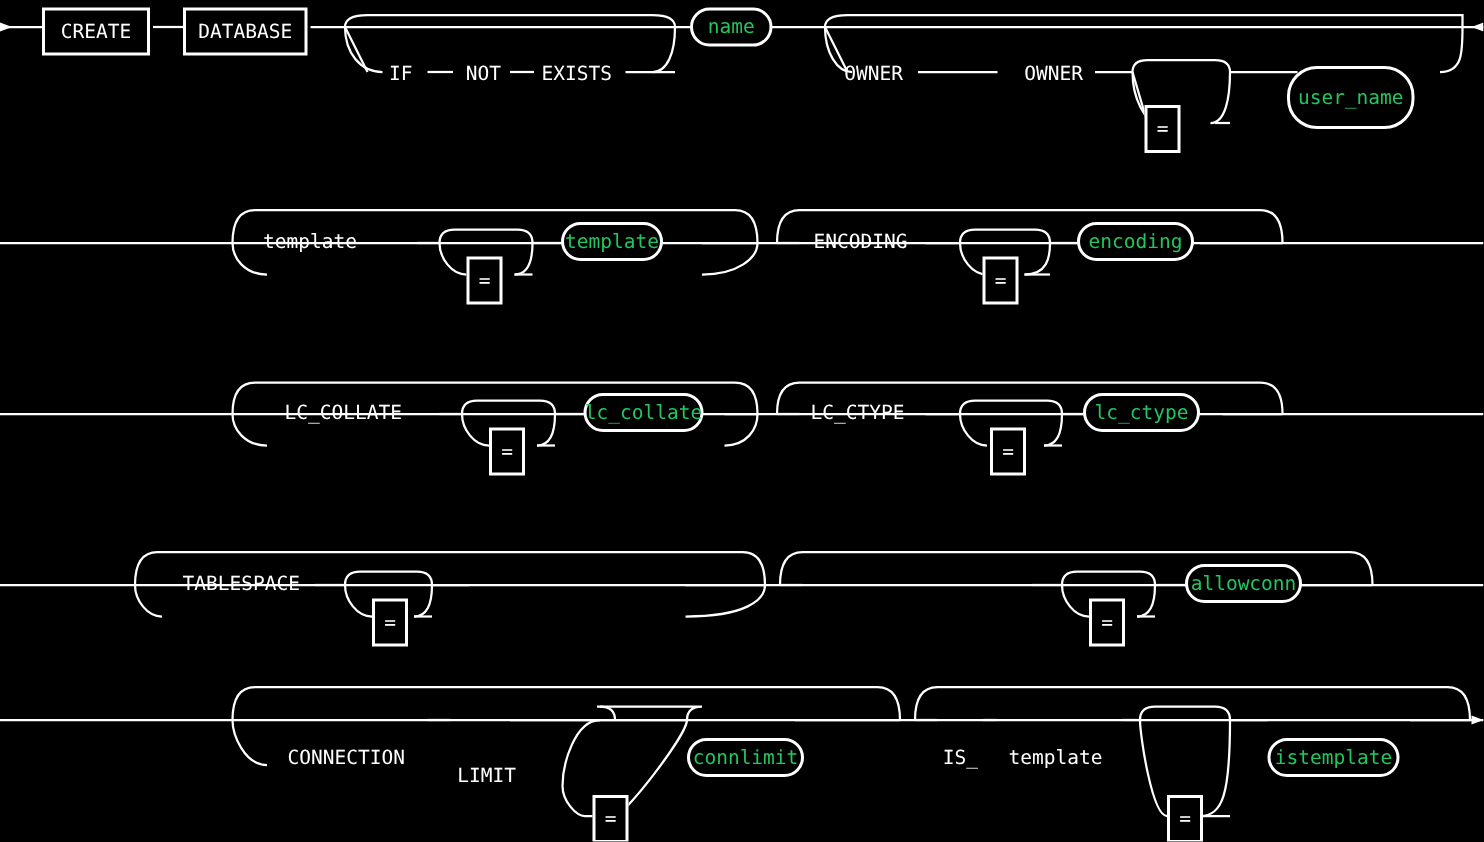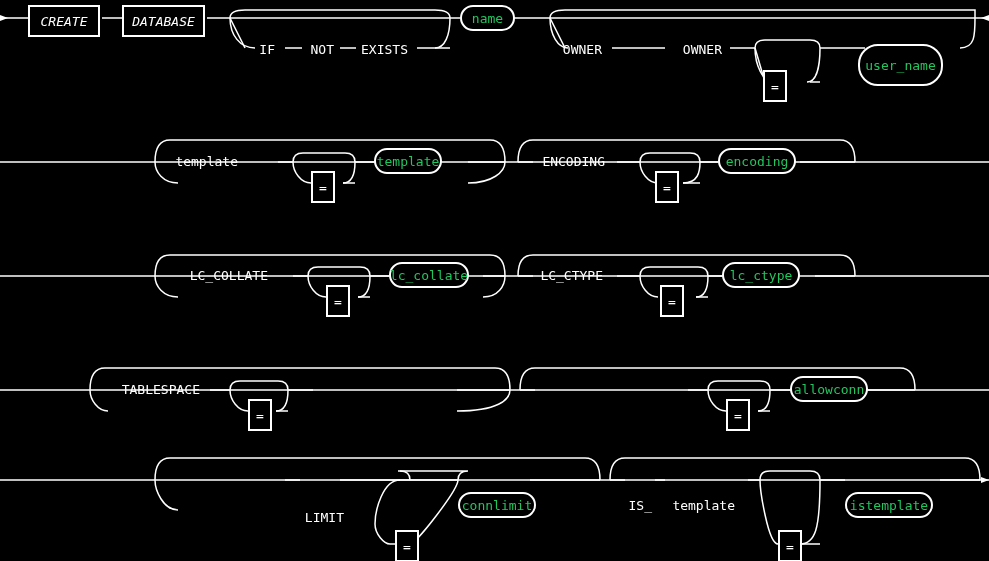--- a/index.html
+++ b/index.html
@@ -38,21 +38,20 @@
       background: #000;
       color: #22c55e;
       padding: 3px 12px;
     }
     .node-rect {
       border: 2px solid #fff;
       border-radius: 0;
       background: #000;
       color: #fff;
       padding: 14px 8px;
-      font-style: italic;
     }
     .node-plain {
       border: none;
       background: transparent;
       color: #fff;
       padding: 3px 8px;
       font-size: 13px;
       justify-content: flex-end;
     }
   </style>
@@ -290,20 +289,23 @@
     <span>=</span>
   </div>
 
   <div class="node node-rect" style="left:726px;top:399px;width:24px;height:24px">
     <span>=</span>
   </div>
   <div class="node node-rounded" style="left:790px;top:376px;width:78px;height:26px">
     <span>allowconn</span>
   </div>
 
+  <div class="node node-plain" style="left:178px;top:492px;width:100px;height:26px">
+    <span>CONNECTION</span>
+  </div>
   <div class="node node-plain" style="left:300px;top:504px;width:52px;height:26px">
     <span>LIMIT</span>
   </div>
   <div class="node node-rect" style="left:395px;top:530px;width:24px;height:24px">
     <span>=</span>
   </div>
   <div class="node node-rounded" style="left:458px;top:492px;width:78px;height:26px">
     <span>connlimit</span>
   </div>
 

